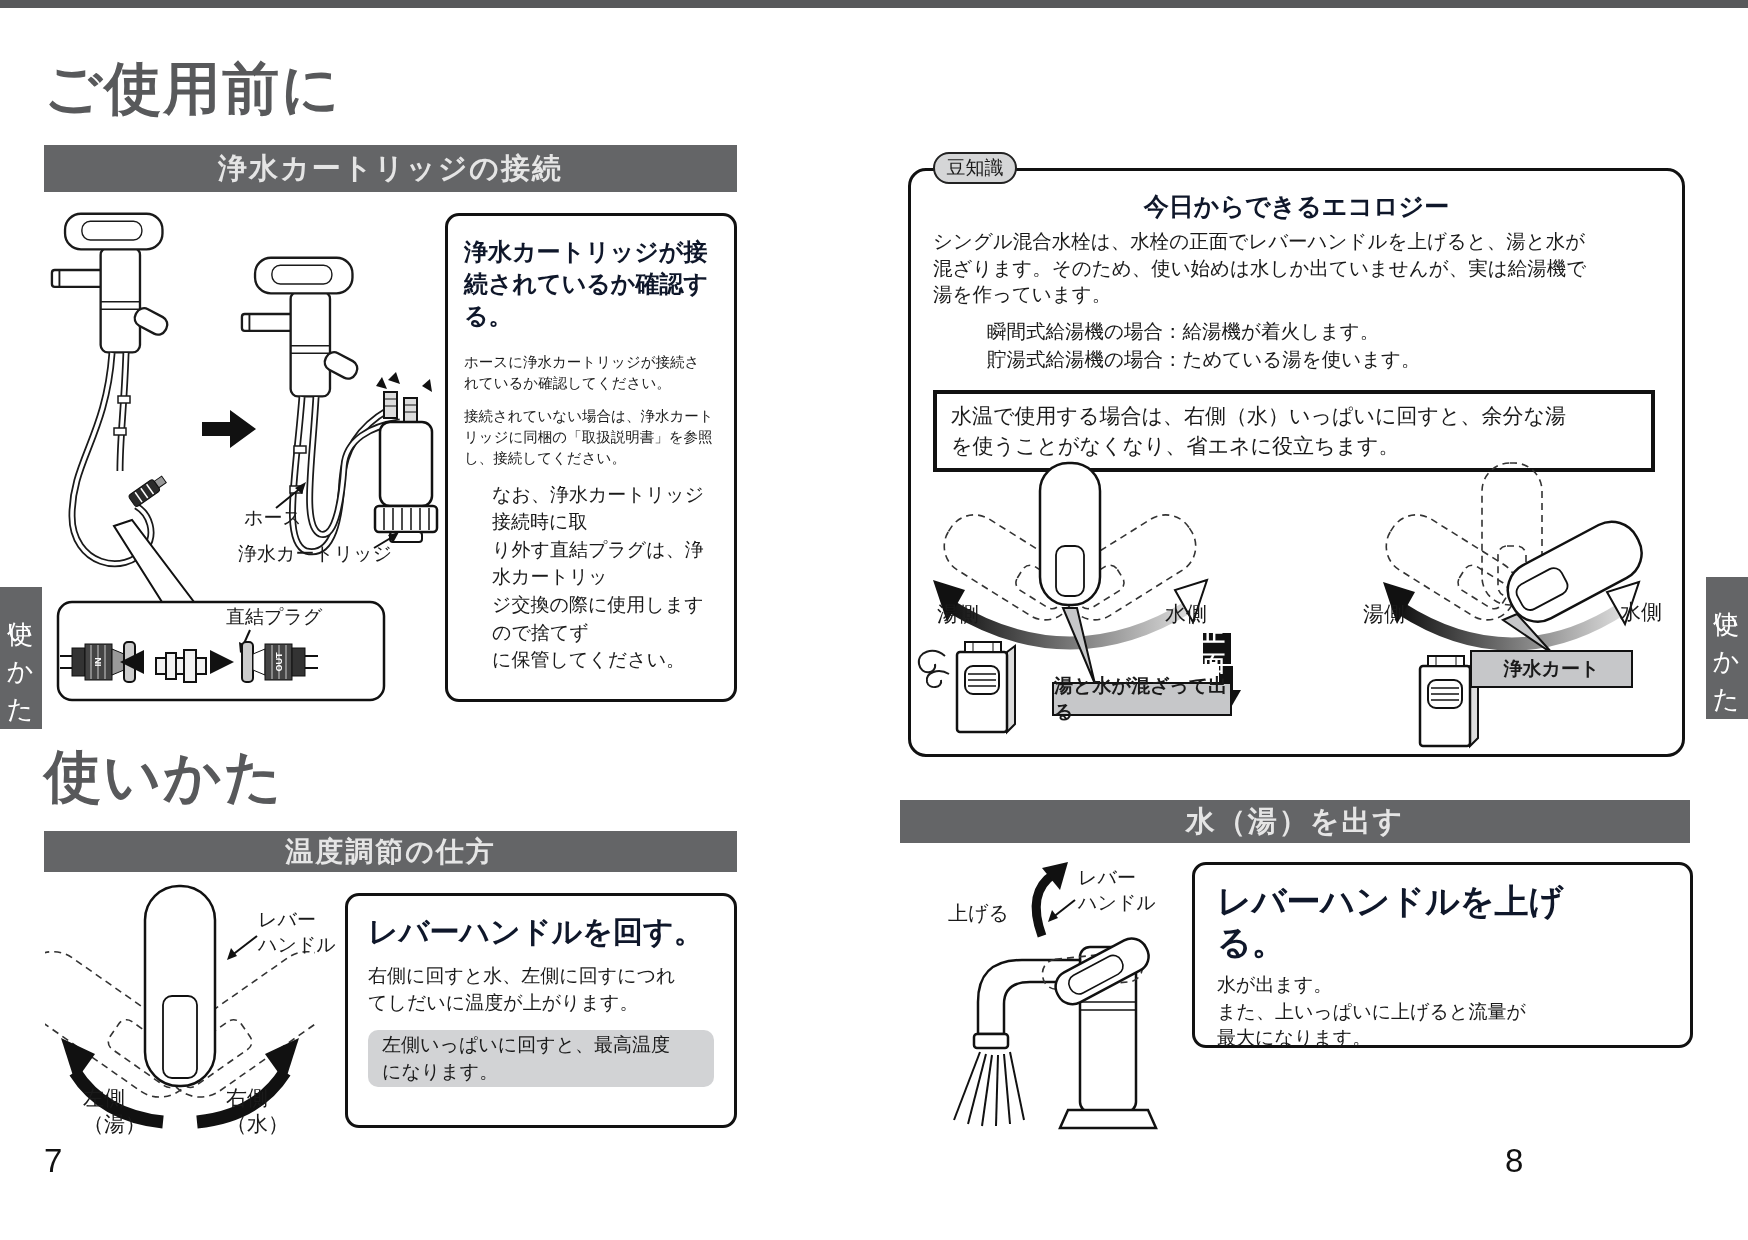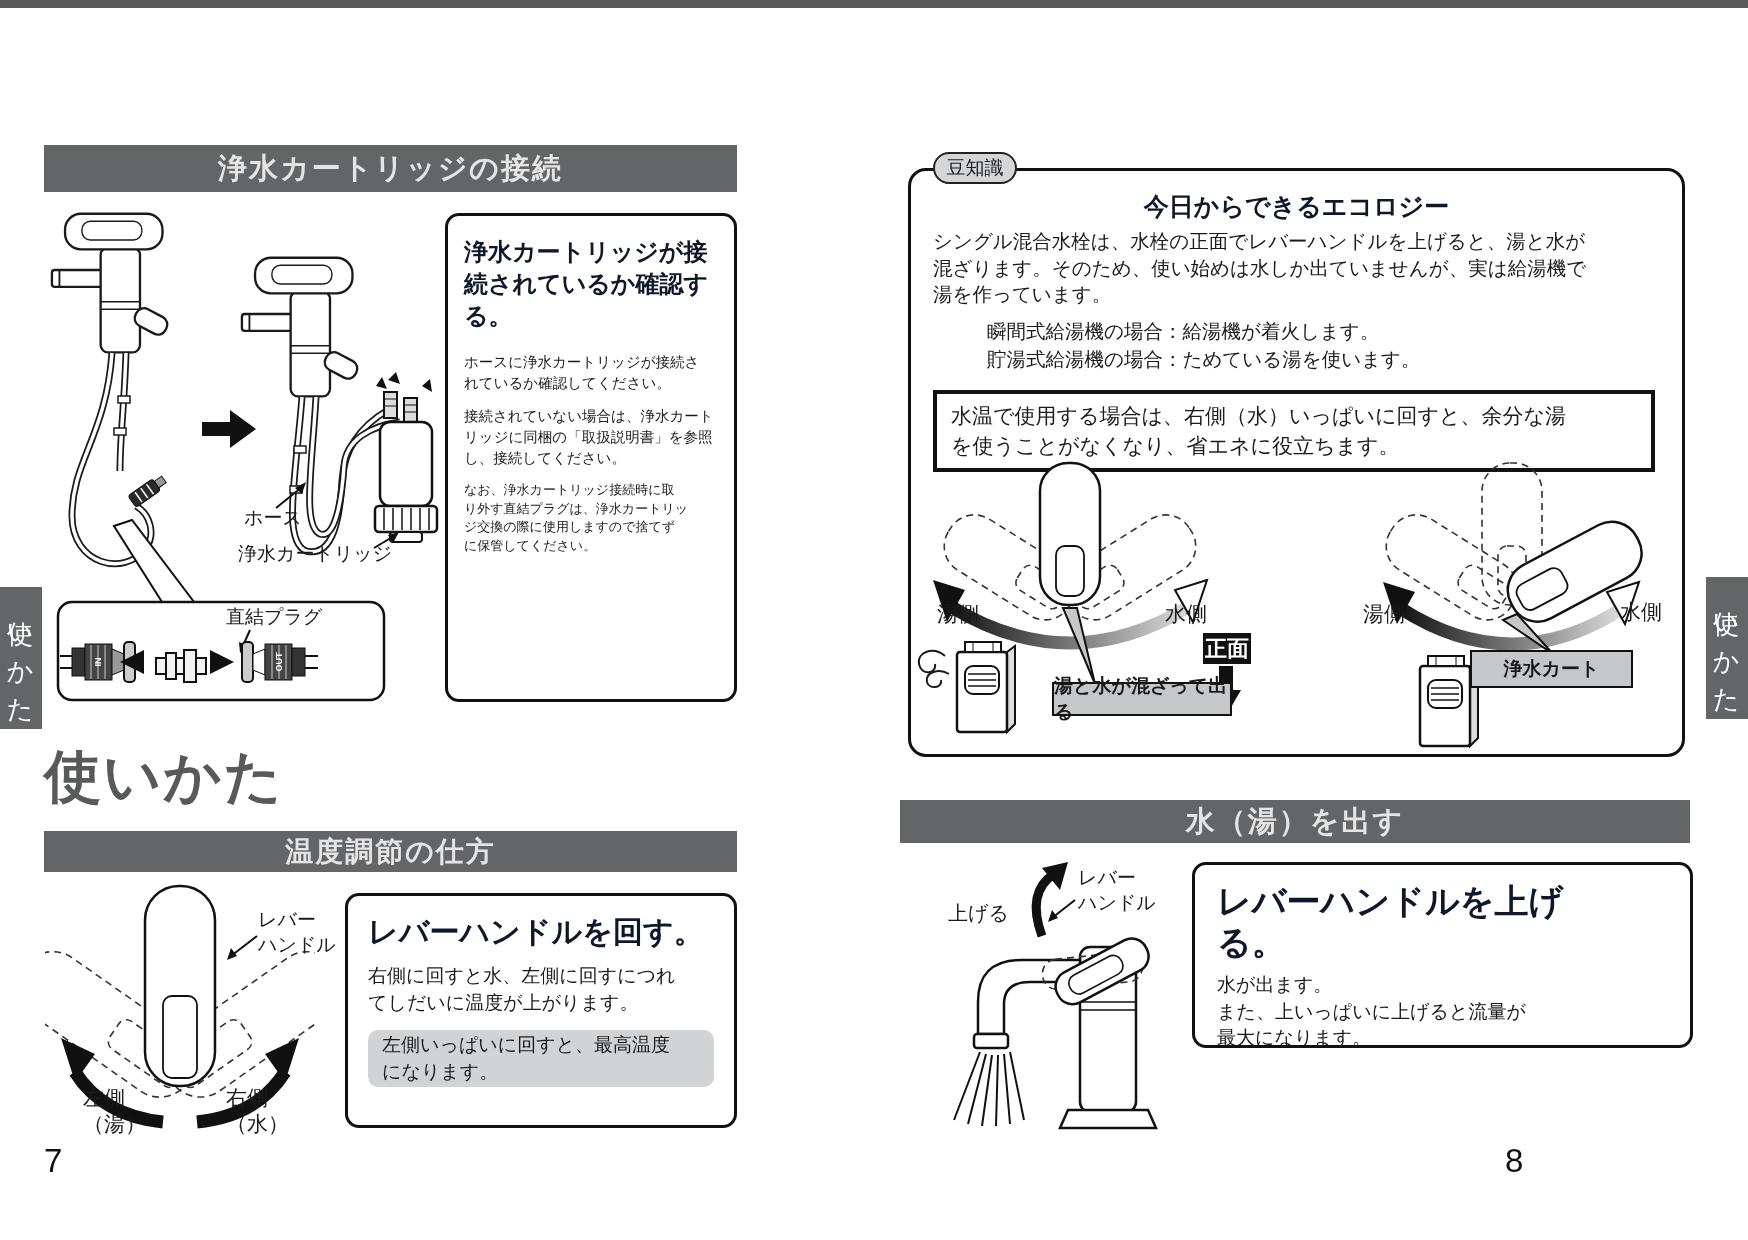--- a/index.html
+++ b/index.html
@@ -23,20 +23,21 @@
   .pagenum{font-size:33px;color:#111;}
   svg{display:block;}
   .ln{stroke:#1a1a1a;fill:none;}
 </style>
 </head>
 <body>
 
 <div class="page">
   <div class="abs topbar"></div>
 
+  <div class="abs h1" style="left:44px;top:60px;">ご使用前に</div>
 
   <div class="abs banner" style="left:44px;top:145px;width:693px;height:47px;font-size:29px;">浄水カートリッジの接続</div>
 
   <svg class="abs" style="left:44px;top:196px;" width="400" height="508" viewBox="0 0 400 508">
     <defs>
       <symbol id="faucet" viewBox="0 0 160 190">
         <rect x="2" y="64" width="58" height="18" rx="3" fill="#fff" stroke="#1a1a1a" stroke-width="2.5"></rect>
         <line x1="10" y1="64" x2="10" y2="82" stroke="#1a1a1a" stroke-width="2"></line>
         <rect x="54" y="40" width="42" height="112" rx="8" fill="#fff" stroke="#1a1a1a" stroke-width="2.5"></rect>
         <line x1="54" y1="98" x2="96" y2="98" stroke="#1a1a1a" stroke-width="1.5"></line>
@@ -148,21 +149,21 @@
 
   <div class="abs linebox" style="left:445px;top:213px;width:292px;height:489px;padding:20px 16px;">
     <div class="boxtitle prewrap" style="font-size:24px;line-height:1.33;">浄水カートリッジが接
 続されているか確認す
 る。</div>
     <div class="prewrap" style="font-size:14.5px;line-height:1.45;margin-top:20px;">ホースに浄水カートリッジが接続さ
 れているか確認してください。</div>
     <div class="prewrap" style="font-size:14.5px;line-height:1.45;margin-top:12px;">接続されていない場合は、浄水カート
 リッジに同梱の「取扱説明書」を参照
 し、接続してください。</div>
-    <div class="prewrap" style="font-size:13px;line-height:1.45;margin-top:12px;">なお、浄水カートリッジ接続時に取
+    <div class="prewrap" style="font-size:19px;line-height:1.45;margin-top:12px;margin-left:28px;">なお、浄水カートリッジ接続時に取
 り外す直結プラグは、浄水カートリッ
 ジ交換の際に使用しますので捨てず
 に保管してください。</div>
   </div>
 
   <div class="abs sidetab" style="left:0;top:587px;width:42px;height:142px;">使いかた</div>
 
   <div class="abs h1" style="left:44px;top:748px;">使いかた</div>
 
   <div class="abs banner" style="left:44px;top:831px;width:693px;height:41px;font-size:28px;">温度調節の仕方</div>
@@ -273,21 +274,21 @@
     <g transform="rotate(62 607 147)">
       <rect x="577" y="5" width="60" height="142" rx="28" fill="#fff" stroke="#111" stroke-width="2.5"></rect>
       <rect x="593" y="88" width="28" height="50" rx="9" fill="#fff" stroke="#111" stroke-width="1.8"></rect>
     </g>
     <polygon points="598,162 612,156 648,196" fill="#c6c7c9" stroke="#111" stroke-width="2"></polygon>
     <use href="#heater" x="513" y="196"></use>
   </svg>
 
   <div class="abs" style="left:937px;top:600px;font-size:21px;">湯側</div>
   <div class="abs" style="left:1165px;top:600px;font-size:21px;">水側</div>
-  <div class="abs front" style="left:1203px;top:633px;width:48px;height:31px;font-size:22px;">正面</div>
+  <div class="abs front" style="left:1203px;top:633px;width:28px;height:31px;font-size:22px;">正面</div>
   <div class="abs graylabel" style="left:1008px;top:682px;width:180px;height:34px;margin-left:44px;">湯と水が混ざって出る</div>
   <div class="abs" style="left:1363px;top:600px;font-size:21px;">湯側</div>
   <div class="abs" style="left:1620px;top:598px;font-size:21px;">水側</div>
   <div class="abs graylabel" style="left:1470px;top:650px;width:163px;height:38px;">浄水カート</div>
 
   <div class="abs banner" style="left:900px;top:800px;width:790px;height:43px;font-size:29px;">水（湯）を出す</div>
 
   <svg class="abs" style="left:930px;top:852px;" width="270" height="300" viewBox="0 0 270 300">
     <rect x="150" y="95" width="56" height="165" rx="10" fill="#fff" stroke="#111" stroke-width="2.5"></rect>
     <line x1="150" y1="150" x2="206" y2="150" stroke="#111" stroke-width="1.5"></line>

